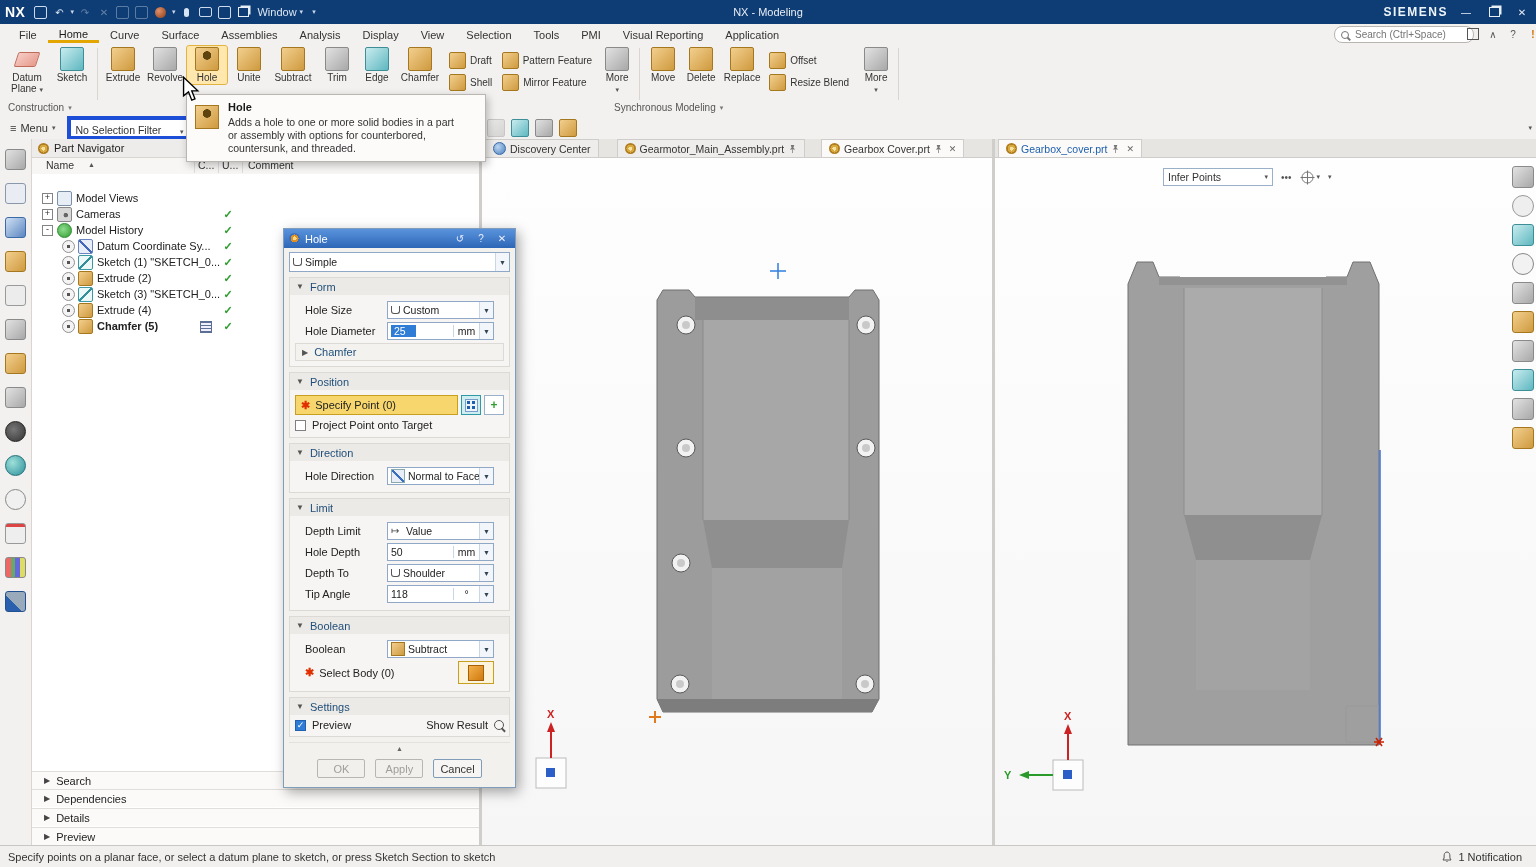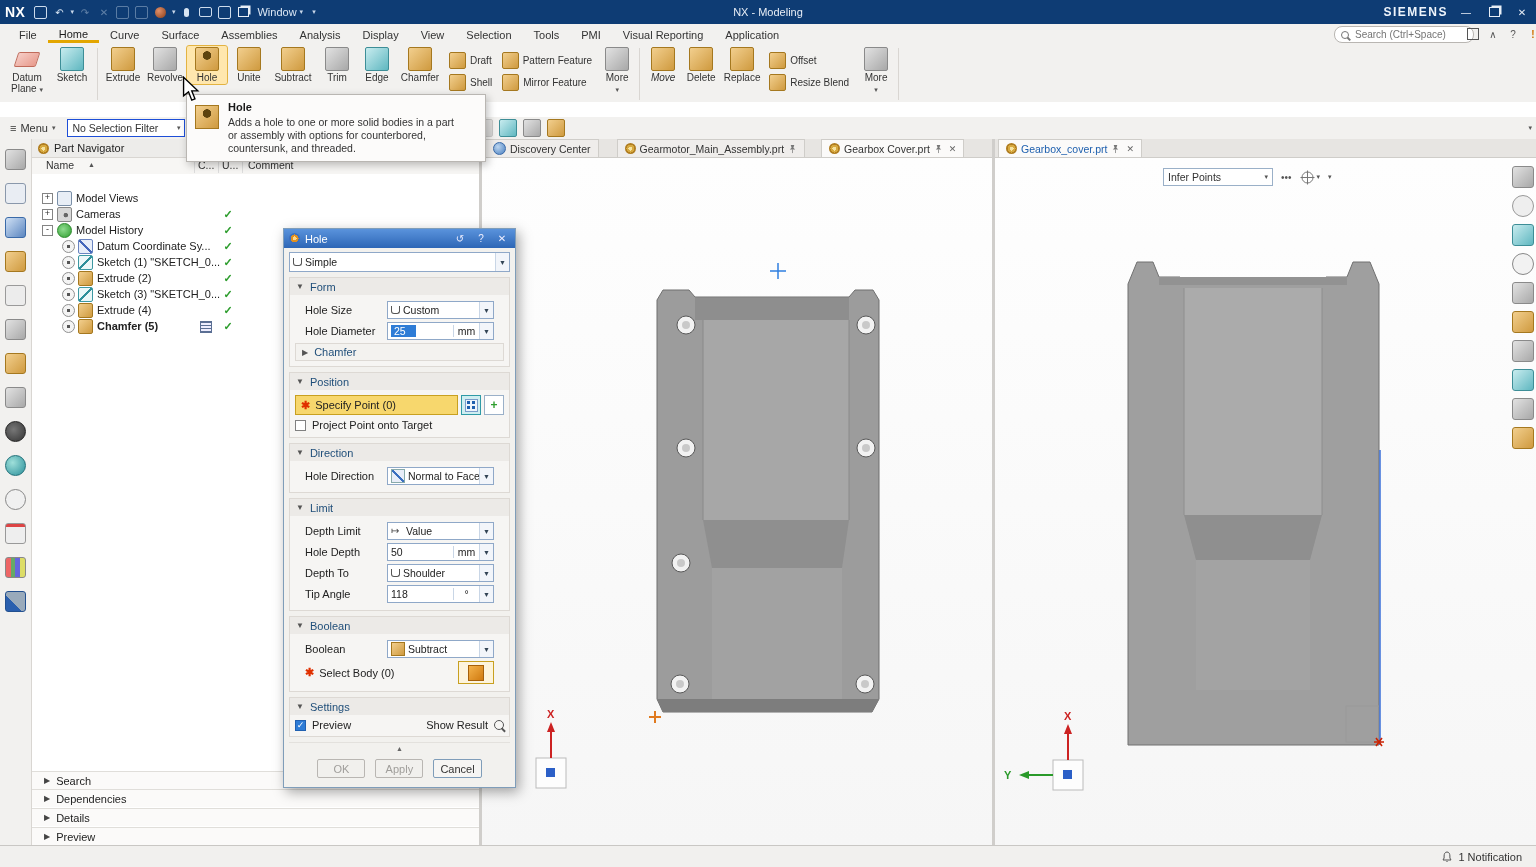--- a/index.html
+++ b/index.html
@@ -51,21 +51,21 @@
   .smallcol{display:flex;flex-direction:column;gap:5px;padding-top:6px;margin-left:4px;}
   .srow{display:flex;gap:10px;}
   .sbtn{display:flex;align-items:center;gap:4px;font-size:10px;color:#333;}
   .sic{width:15px;height:15px;border-radius:2px;flex:none;}
   #grouplabels{left:0;top:100px;width:1536px;height:17px;background:#f2f1ef;border-bottom:1px solid #d9d6d2;font-size:10px;color:#555;}
   .glab{position:absolute;top:2px;display:flex;gap:4px;align-items:center;}
 
   
   #toolbar2{left:0;top:117px;width:1536px;height:22px;background:#f2f1ef;border-bottom:1px solid #cfcdc9;display:flex;align-items:center;gap:6px;padding-left:4px;}
   .menu-btn{display:flex;align-items:center;gap:4px;padding:1px 6px;color:#333;}
-  .dd2{height:16px;background:#fff;border:1px solid #1d4ed8;display:flex;align-items:center;gap:4px;padding:0 4px;font-size:10.5px;color:#333;}
+  .dd2{height:16px;background:#fff;border:4px solid #1d4ed8;display:flex;align-items:flex-end;gap:4px;padding:0 4px;font-size:10.5px;color:#333;}
   .tico{width:16px;height:16px;border-radius:2px;flex:none;}
   .dim{opacity:.4;}
 
   
   #leftbar{left:0;top:139px;width:32px;height:706px;background:#f2f1ef;border-right:1px solid #d9d6d2;display:flex;flex-direction:column;align-items:center;gap:13px;padding-top:10px;box-sizing:border-box;}
   .lico{width:19px;height:19px;border-radius:3px;flex:none;}
 
   
   #pnav{left:32px;top:139px;width:448px;height:706px;background:#fff;border-right:1px solid #d0cecb;box-sizing:border-box;}
   #pnav-header{position:absolute;left:0;top:0;width:100%;height:19px;background:#edecea;border-bottom:1px solid #d9d6d2;display:flex;align-items:center;gap:5px;padding-left:6px;box-sizing:border-box;}
@@ -314,21 +314,21 @@
             <span class="sic i-tan"></span>
             <span>Mirror Feature</span>
           </span>
       </div>
     </div>
     <div class="rbtn" style="width:34px;margin-left:6px;">
       <span class="ric i-gray"></span>
       <span class="rlabel"><span>More</span><br><span class="caret" style="color:#555">▾</span></span>
     </div>
     <div class="sep"></div>
-    <div class="rbtn" style="width:36px;font-style:italic;">
+    <div class="rbtn" style="width:36px;">
       <span class="ric i-tan"></span>
       <span class="rlabel">Move</span>
     </div>
     <div class="rbtn" style="width:36px;">
       <span class="ric i-tan"></span>
       <span class="rlabel">Delete</span>
     </div>
     <div class="rbtn" style="width:42px;">
       <span class="ric i-tan"></span>
       <span class="rlabel">Replace</span>
@@ -347,20 +347,30 @@
           </span>
       </div>
     </div>
     <div class="rbtn" style="width:34px;margin-left:8px;">
       <span class="ric i-gray"></span>
       <span class="rlabel"><span>More</span><br><span class="caret" style="color:#555">▾</span></span>
     </div>
     <div class="sep"></div>
   </div>
 
+  <div id="grouplabels" class="abs">
+    <span class="glab" style="left:8px;">
+        <span>Construction</span>
+        <span class="caret" style="color:#777">▾</span>
+      </span>
+    <span class="glab" style="left:614px;">
+        <span>Synchronous Modeling</span>
+        <span class="caret" style="color:#777">▾</span>
+      </span>
+  </div>
 
   <div id="toolbar2" class="abs">
     <span class="menu-btn">≡ <span>Menu</span> <span class="caret" style="color:#555">▾</span></span>
     <div class="dd2" style="width:108px;">
       <span class="sflex">No Selection Filter</span>
       <span class="caret" style="color:#555">▾</span>
     </div>
     <div class="dd2" style="width:70px;">
       <span class="sflex"></span>
       <span class="caret" style="color:#555">▾</span>
@@ -816,20 +826,21 @@
     </span>
   </div>
 
   <div id="cursor" class="abs">
     <svg width="18" height="26" viewBox="0 0 14 21">
         <path d="M1,1 L1,16 L5,12.8 L7.6,19.5 L10.2,18.4 L7.6,12 L12.5,12 Z" fill="#fff" stroke="#000" stroke-width="1.1"></path>
       </svg>
   </div>
 
   <div id="statusbar" class="abs">
+    <span>Specify points on a planar face, or select a datum plane to sketch, or press Sketch Section to sketch</span>
     <span id="notif">
       <svg width="12" height="12" viewBox="0 0 12 12">
           <path d="M6 1 C3.9 1 3.1 3 3.1 5 L3.1 7 L2 9 L10 9 L8.9 7 L8.9 5 C8.9 3 8.1 1 6 1 Z" fill="none" stroke="#555" stroke-width="1"></path>
           <path d="M4.8 10 a1.3 1.3 0 0 0 2.4 0" fill="#555"></path>
         </svg>
       <span>1 Notification</span>
     </span>
   </div>
 
 </div>

